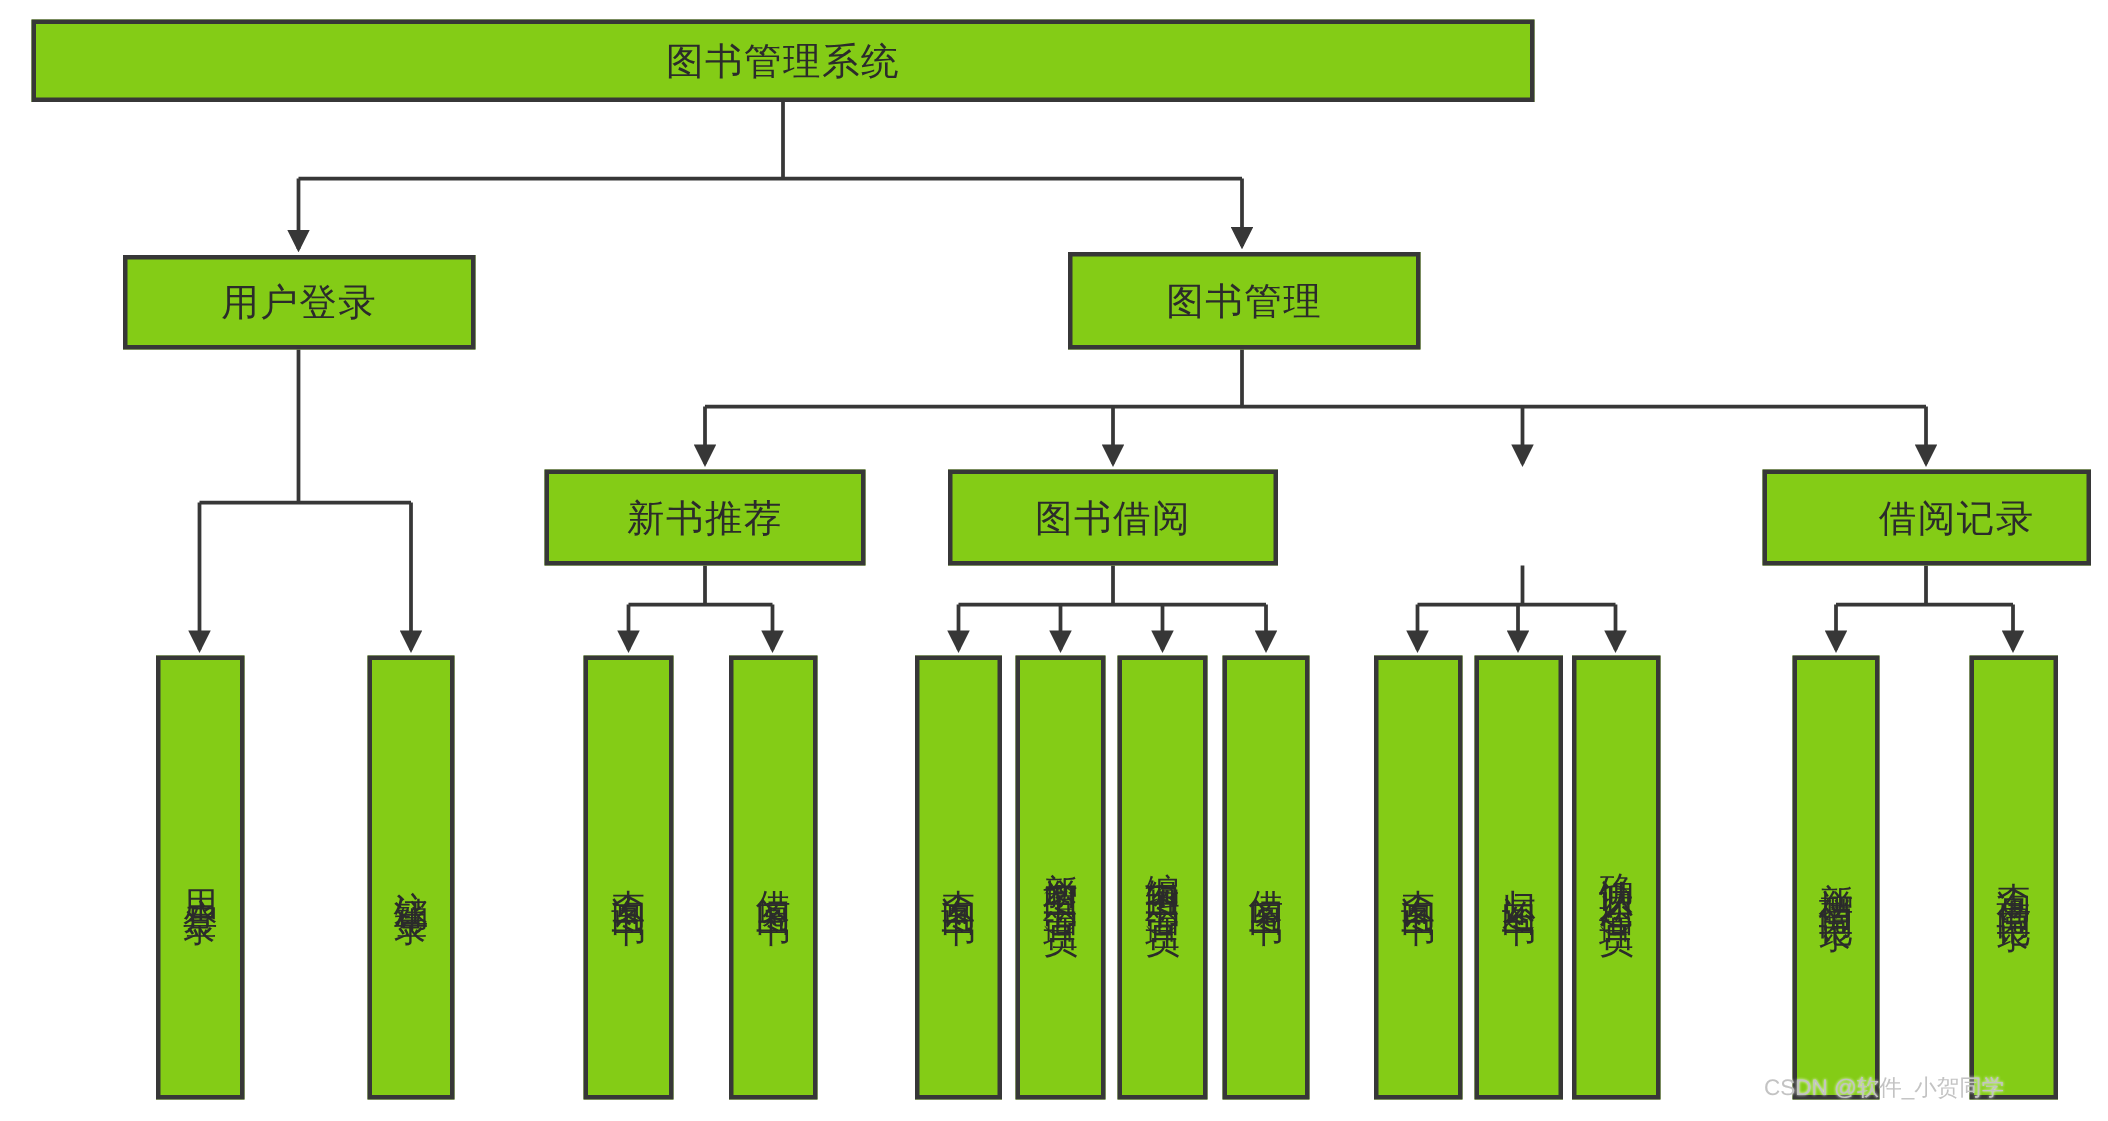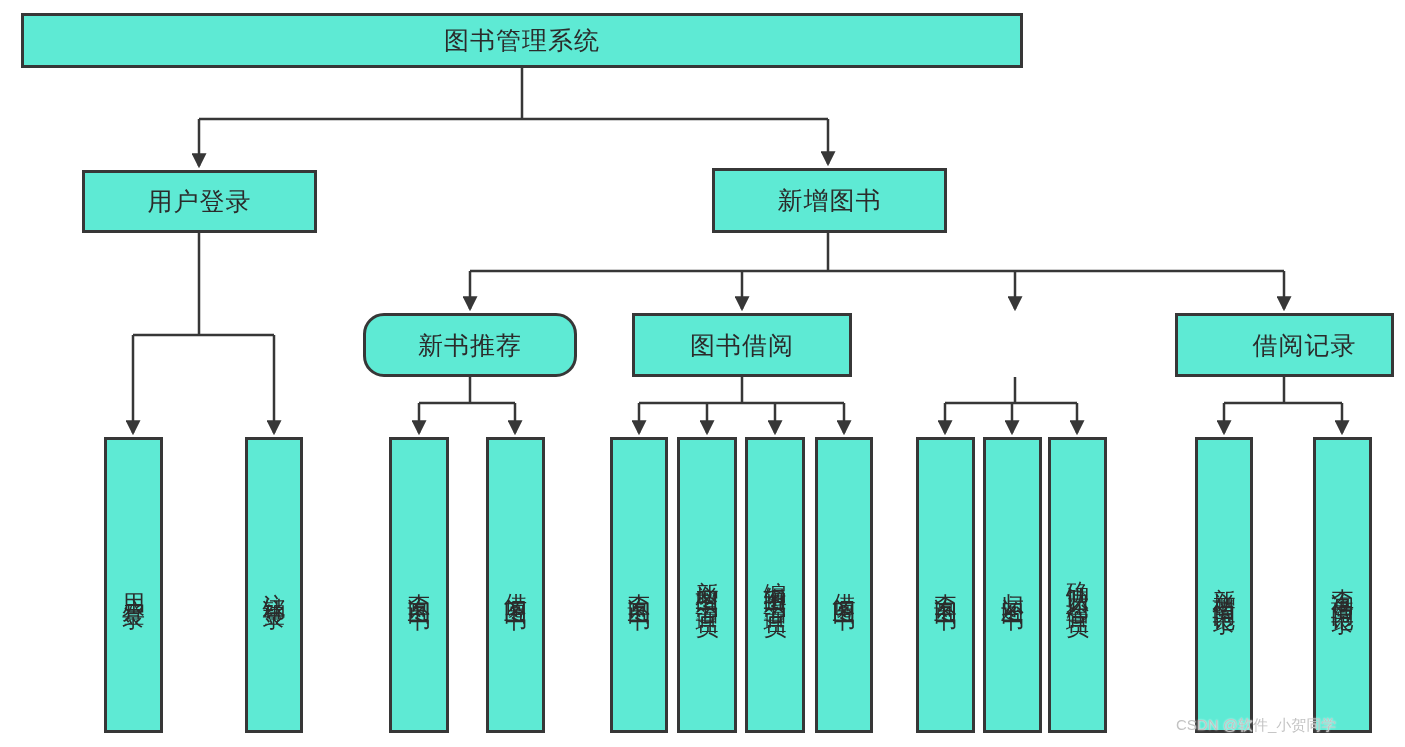--- a/index.html
+++ b/index.html
@@ -13,21 +13,21 @@
   }
   .wires {
     position: absolute;
     left: 0; top: 0;
     width: 1405px; height: 747px;
     pointer-events: none;
   }
   .node {
     position: absolute;
     box-sizing: border-box;
-    background: #5eead4;
+    background: #84cc16;
     border: 3px solid #373737;
     display: flex;
     align-items: center;
     justify-content: center;
     color: #2b2b2b;
     font-size: 25px;
     letter-spacing: 1px;
     white-space: nowrap;
   }
   .node.h-root   { left: 21px;   top: 13px;  width: 1002px; height: 55px; }
@@ -103,24 +103,24 @@
   </svg>
 
   <div class="node h-root">
     <span>图书管理系统</span>
   </div>
 
   <div class="node h-l2a">
     <span>用户登录</span>
   </div>
   <div class="node h-l2b">
-    <span>新增图书</span>
+    <span>图书管理</span>
   </div>
 
-  <div class="node h-l3" style="left:363px; width:214px;border-radius:21px;">
+  <div class="node h-l3" style="left:363px; width:214px;">
     <span>新书推荐</span>
   </div>
   <div class="node h-l3" style="left:632px; width:220px;">
     <span>图书借阅</span>
   </div>
   <div class="node h-l3" style="left:1175px; width:219px;padding-left:40px;">
     <span>借阅记录</span>
   </div>
 
   <div class="node leaf" style="left:104px; width:59px;">

